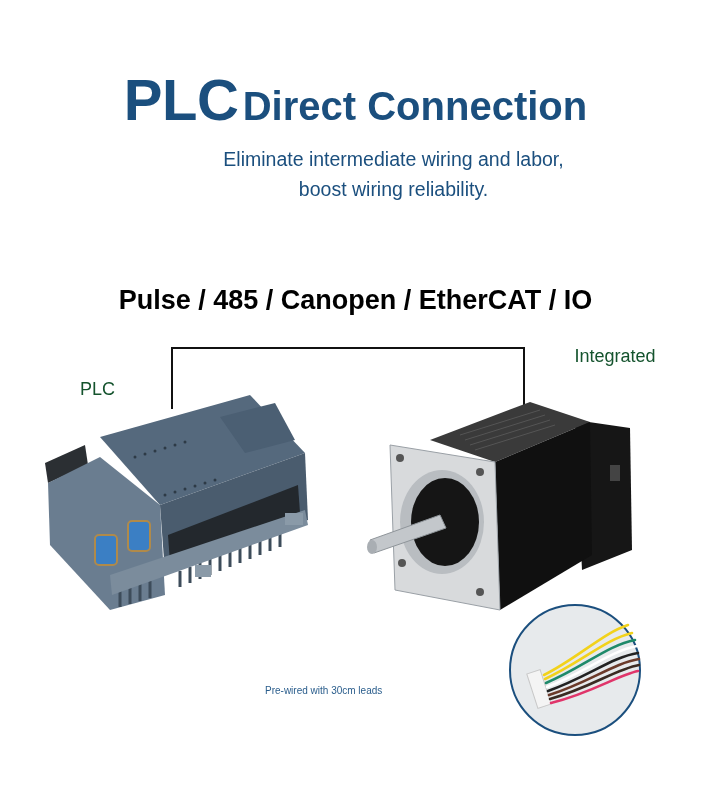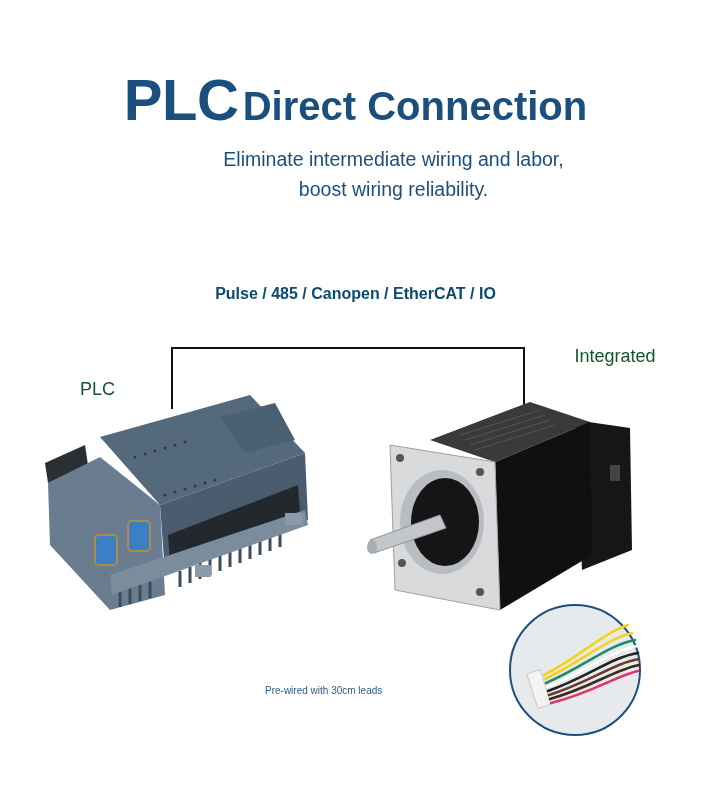--- a/index.html
+++ b/index.html
@@ -1,21 +1,21 @@
 <!DOCTYPE html>
 <html><head>
 <meta charset="utf-8">
 <style>
   html,body{margin:0;padding:0;background:#ffffff;}
   body{width:711px;height:800px;position:relative;overflow:hidden;font-family:"Liberation Sans",sans-serif;}
   .title{position:absolute;left:0;top:66px;width:711px;text-align:center;color:#1b4f7e;font-weight:bold;white-space:nowrap;}
   .title .big{font-size:58px;letter-spacing:-0.5px;}
   .title .small{font-size:40px;}
   .subtitle{position:absolute;left:0;width:711px;text-align:center;color:#1b4f7e;font-size:19.5px;margin-left:38px;}
-  .protocols{position:absolute;left:0;top:285px;width:711px;text-align:center;color:#0c4a6e;font-weight:bold;font-size:16px;}
+  .protocols{position:absolute;left:0;top:285px;width:711px;text-align:center;color:#000000;font-weight:bold;font-size:27px;}
   .label{position:absolute;color:#14532d;font-size:18px;text-align:center;line-height:22px;}
   .caption{position:absolute;left:265px;top:685px;color:#2a5d8c;font-size:10px;}
   .wire{position:absolute;background:#111;}
   svg{position:absolute;overflow:visible;}
 </style>
 </head>
 <body>
 
 <div class="title">
   <span class="big">PLC</span>

